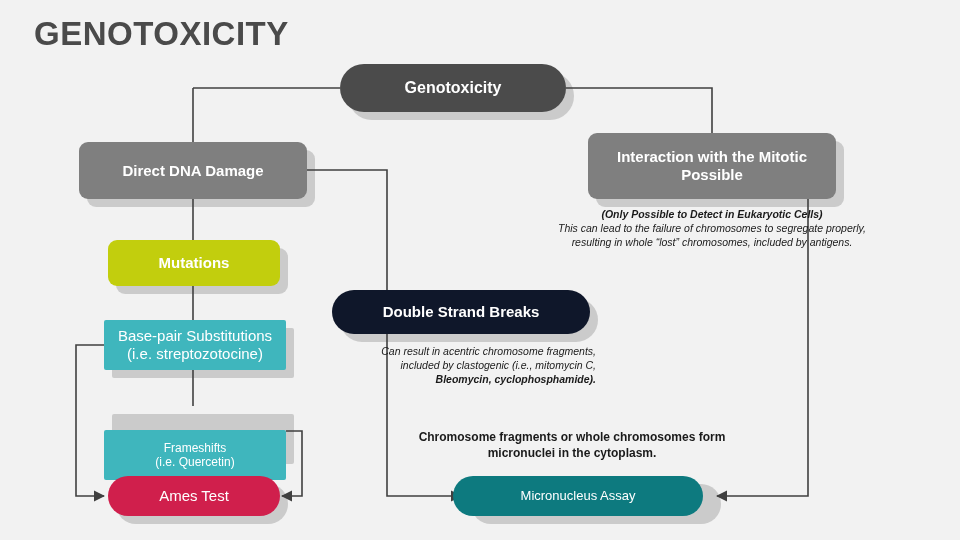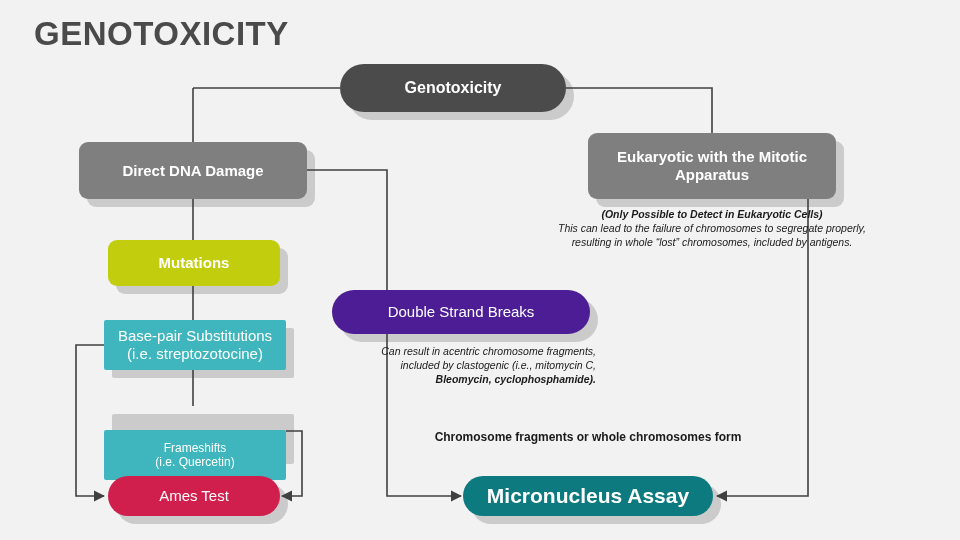--- a/index.html
+++ b/index.html
@@ -118,58 +118,59 @@
 
   <div class="node" style="left:340px;top:64px;width:226px;height:48px;background:#4b4b4b;border-radius:24px;font-size:16px;font-weight:bold;">
     <span class="lbl">Genotoxicity</span>
   </div>
 
   <div class="node" style="left:79px;top:142px;width:228px;height:57px;background:#7f7f7f;border-radius:9px;font-size:15px;font-weight:bold;">
     <span class="lbl">Direct DNA Damage</span>
   </div>
 
   <div class="node" style="left:588px;top:133px;width:248px;height:66px;background:#7f7f7f;border-radius:9px;font-size:15px;font-weight:bold;white-space:pre-line;">
-    <span class="lbl">Eukaryotic with the Mitotic Apparatus</span>
+    <span class="lbl">Interaction with the Mitotic Possible</span>
   </div>
 
   <div class="node" style="left:108px;top:240px;width:172px;height:46px;background:#c2ce0d;border-radius:9px;font-size:15px;font-weight:bold;">
     <span class="lbl">Mutations</span>
   </div>
 
-  <div class="node" style="left:332px;top:290px;width:258px;height:44px;background:#4c1d95;border-radius:22px;font-size:15px;font-weight:normal;">
+  <div class="node" style="left:332px;top:290px;width:258px;height:44px;background:#0f172a;border-radius:22px;font-size:15px;font-weight:bold;">
     <span class="lbl">Double Strand Breaks</span>
   </div>
 
   <div class="node" style="left:104px;top:320px;width:182px;height:50px;background:#3fb6bd;border-radius:2px;font-size:15px;white-space:pre-line;">
     <span class="lbl">Base-pair Substitutions
 (i.e. streptozotocine)</span>
   </div>
 
   <div class="node" style="left:104px;top:406px;width:182px;height:50px;background:#3fb6bd;border-radius:2px;font-size:12px;white-space:pre-line;margin-top:24px;">
     <span class="lbl">Frameshifts
 (i.e. Quercetin)</span>
   </div>
 
   <div class="node" style="left:108px;top:476px;width:172px;height:40px;background:#d01f4c;border-radius:20px;font-size:15px;font-weight:normal;">
     <span class="lbl">Ames Test</span>
   </div>
 
-  <div class="node" style="left:463px;top:476px;width:250px;height:40px;background:#0d7a7f;border-radius:20px;font-size:21px;font-weight:bold;">
+  <div class="node" style="left:453px;top:476px;width:250px;height:40px;background:#0d7a7f;border-radius:20px;font-size:13px;font-weight:normal;">
     <span class="lbl">Micronucleus Assay</span>
   </div>
 
   <div class="cap" style="left:540px;top:208px;width:344px;text-align:center;font-size:10.5px;">
     <div class="em">(Only Possible to Detect in Eukaryotic Cells)</div>
     <div class="it">This can lead to the failure of chromosomes to segregate properly,</div>
     <div class="it">resulting in whole “lost” chromosomes, included by antigens.</div>
   </div>
 
   <div class="cap" style="left:340px;top:345px;width:256px;text-align:right;font-size:10.5px;">
     <div class="it">Can result in acentric chromosome fragments,</div>
     <div class="it">included by clastogenic (i.e., mitomycin C,</div>
     <div class="em">Bleomycin, cyclophosphamide).</div>
   </div>
 
-  <div class="cap" style="left:404px;top:430px;width:368px;text-align:center;font-size:12px;font-weight:bold;">
+  <div class="cap" style="left:388px;top:430px;width:368px;text-align:center;font-size:12px;font-weight:bold;">
     <div>Chromosome fragments or whole chromosomes form</div>
+    <div>micronuclei in the cytoplasm.</div>
   </div>
 
 </div>
 
 </body></html>

